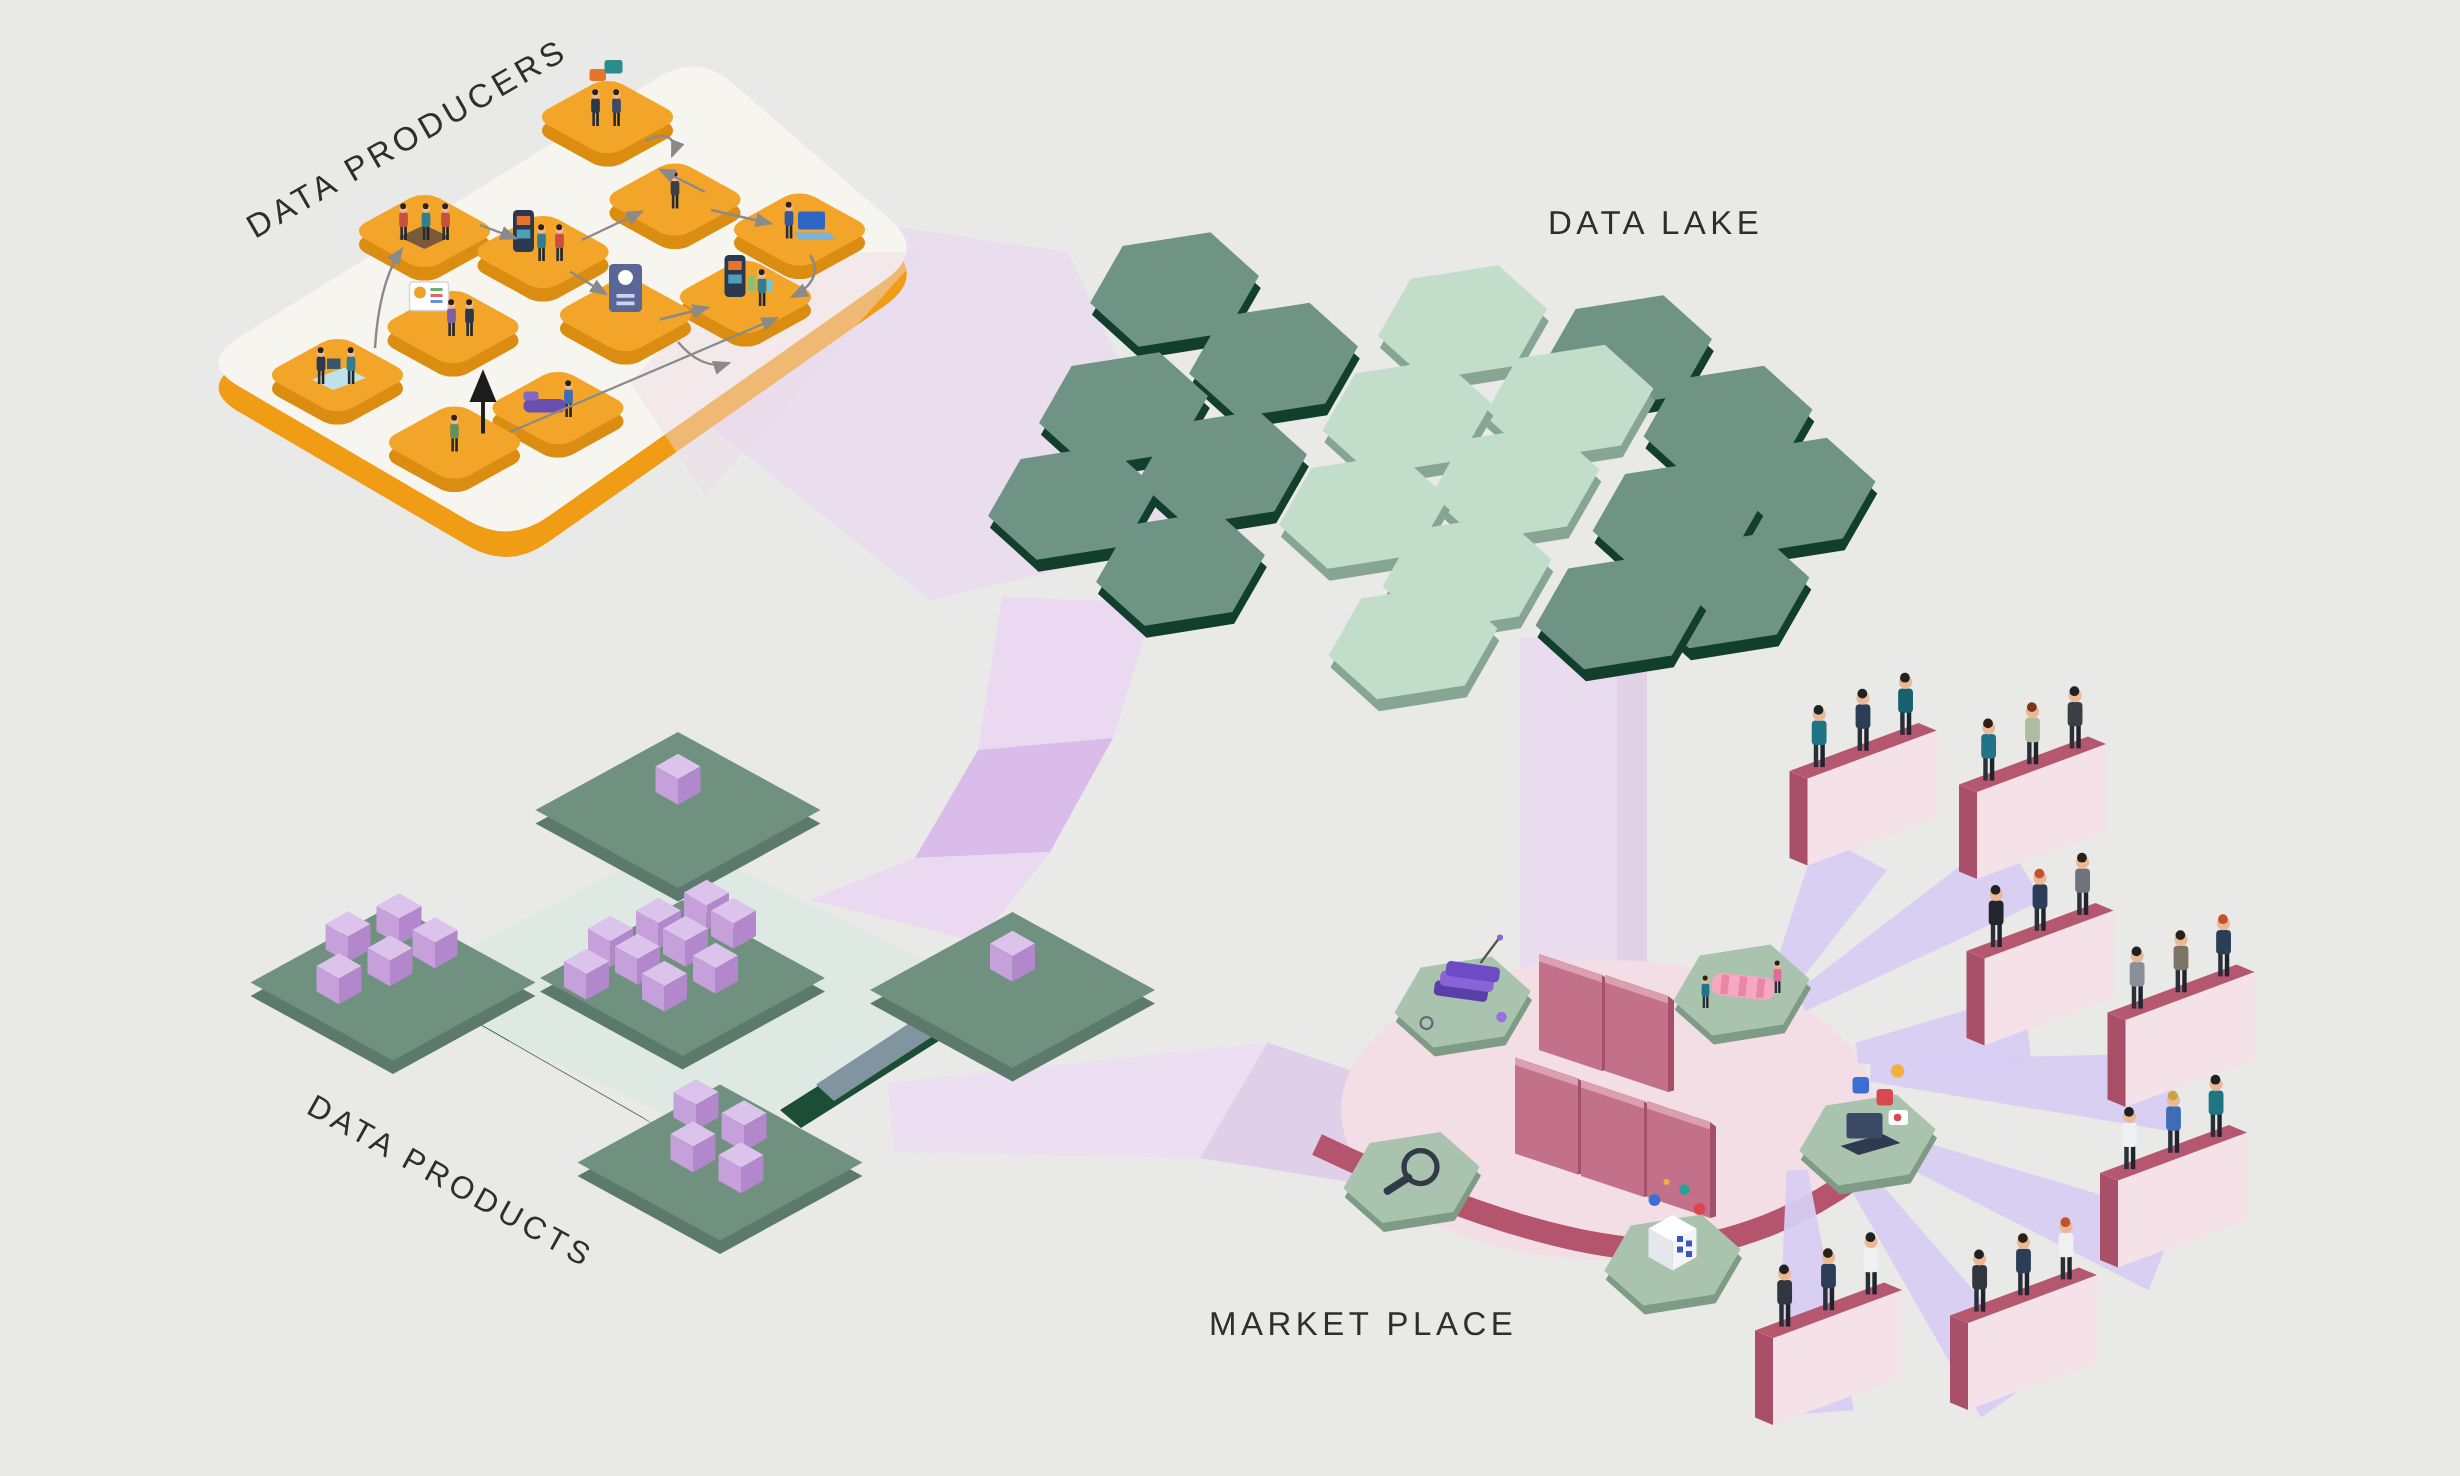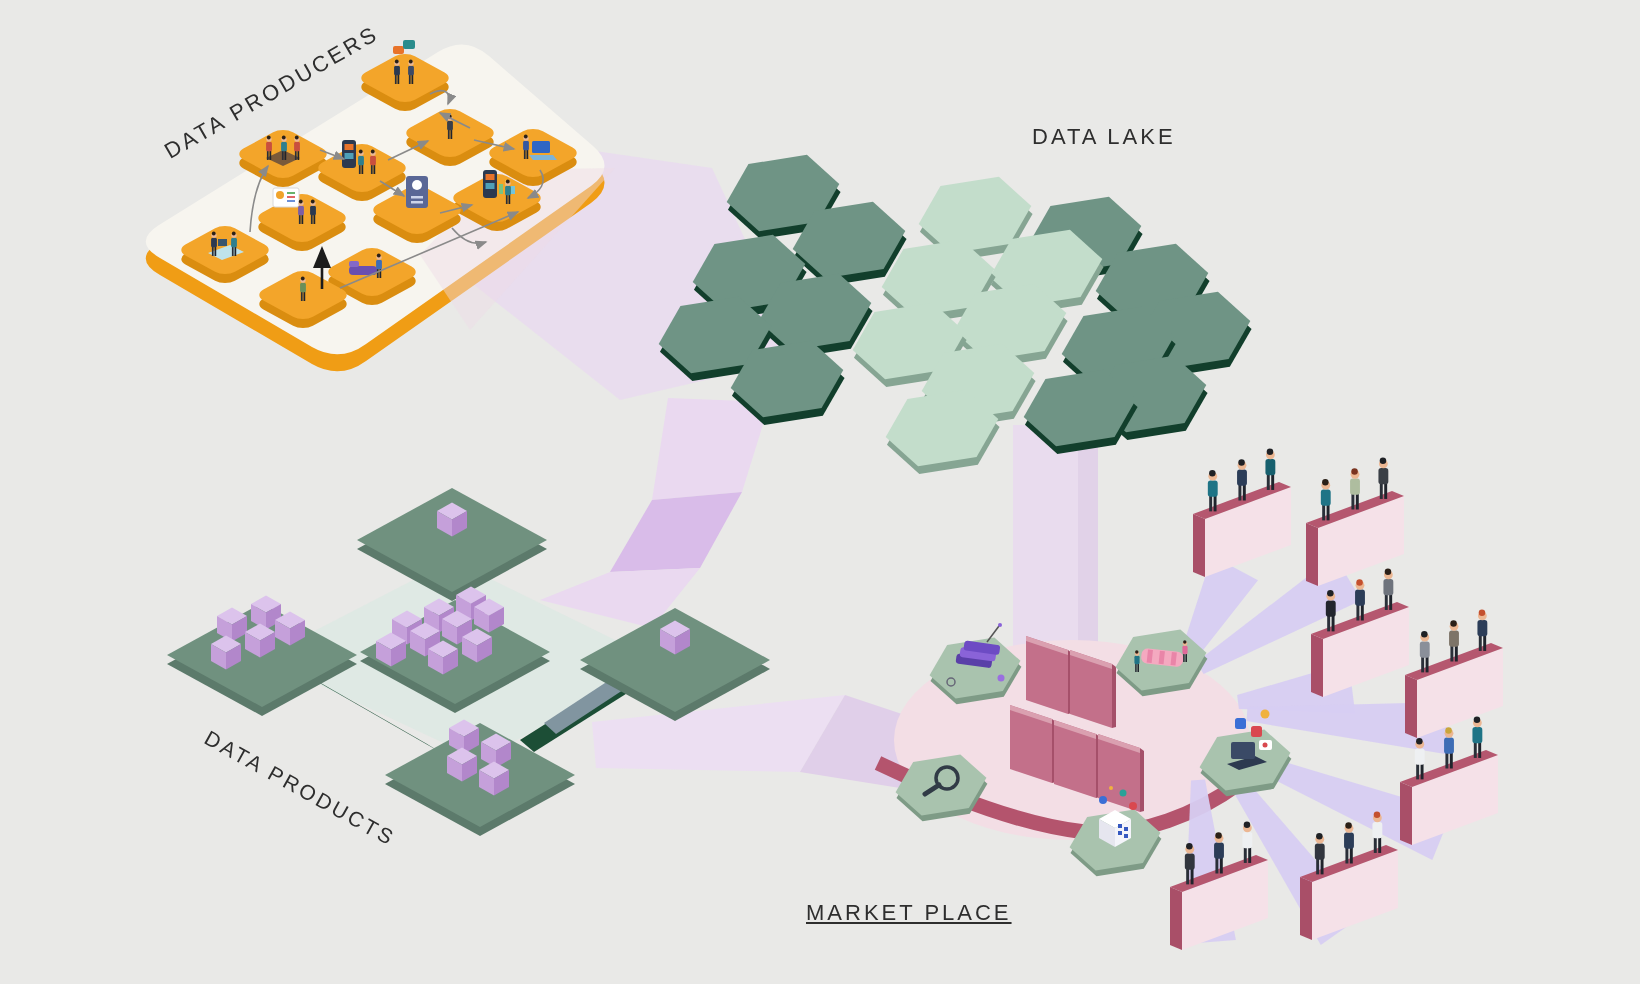--- a/index.html
+++ b/index.html
@@ -2,23 +2,23 @@
 <html><head>
 <meta charset="utf-8">
 <style>
   html,body{margin:0;padding:0;background:#e9e9e7;}
   #stage{position:relative;width:1640px;height:984px;background:#e9e9e7;overflow:hidden;
          font-family:"Liberation Sans",sans-serif;}
   svg{position:absolute;left:0;top:0;}
   .lbl{position:absolute;color:#2e2e2e;font-size:22px;font-weight:500;letter-spacing:3px;
        white-space:nowrap;transform-origin:left top;}
   #lbl-producers{left:160px;top:142px;transform:rotate(-30deg);}
-  #lbl-lake{left:1032px;top:124px;}
+  #lbl-lake{left:1032px;top:136px;}
   #lbl-products{left:212px;top:726px;transform:rotate(29deg);font-size:21px;}
-  #lbl-market{left:806px;top:900px;text-decoration:underline;}
+  #lbl-market{left:806px;top:870px;}
 </style>
 </head>
 <body>
 
 <div id="stage">
   <svg id="scene" width="1640" height="984" viewBox="0 0 1640 984">
     <defs>
       <marker id="ah" orient="auto" markerWidth="9" markerHeight="8" refX="6.5" refY="3">
         <path d="M0,0 L7.5,3 L0,6 z" fill="#8a8a8a"></path>
       </marker>

